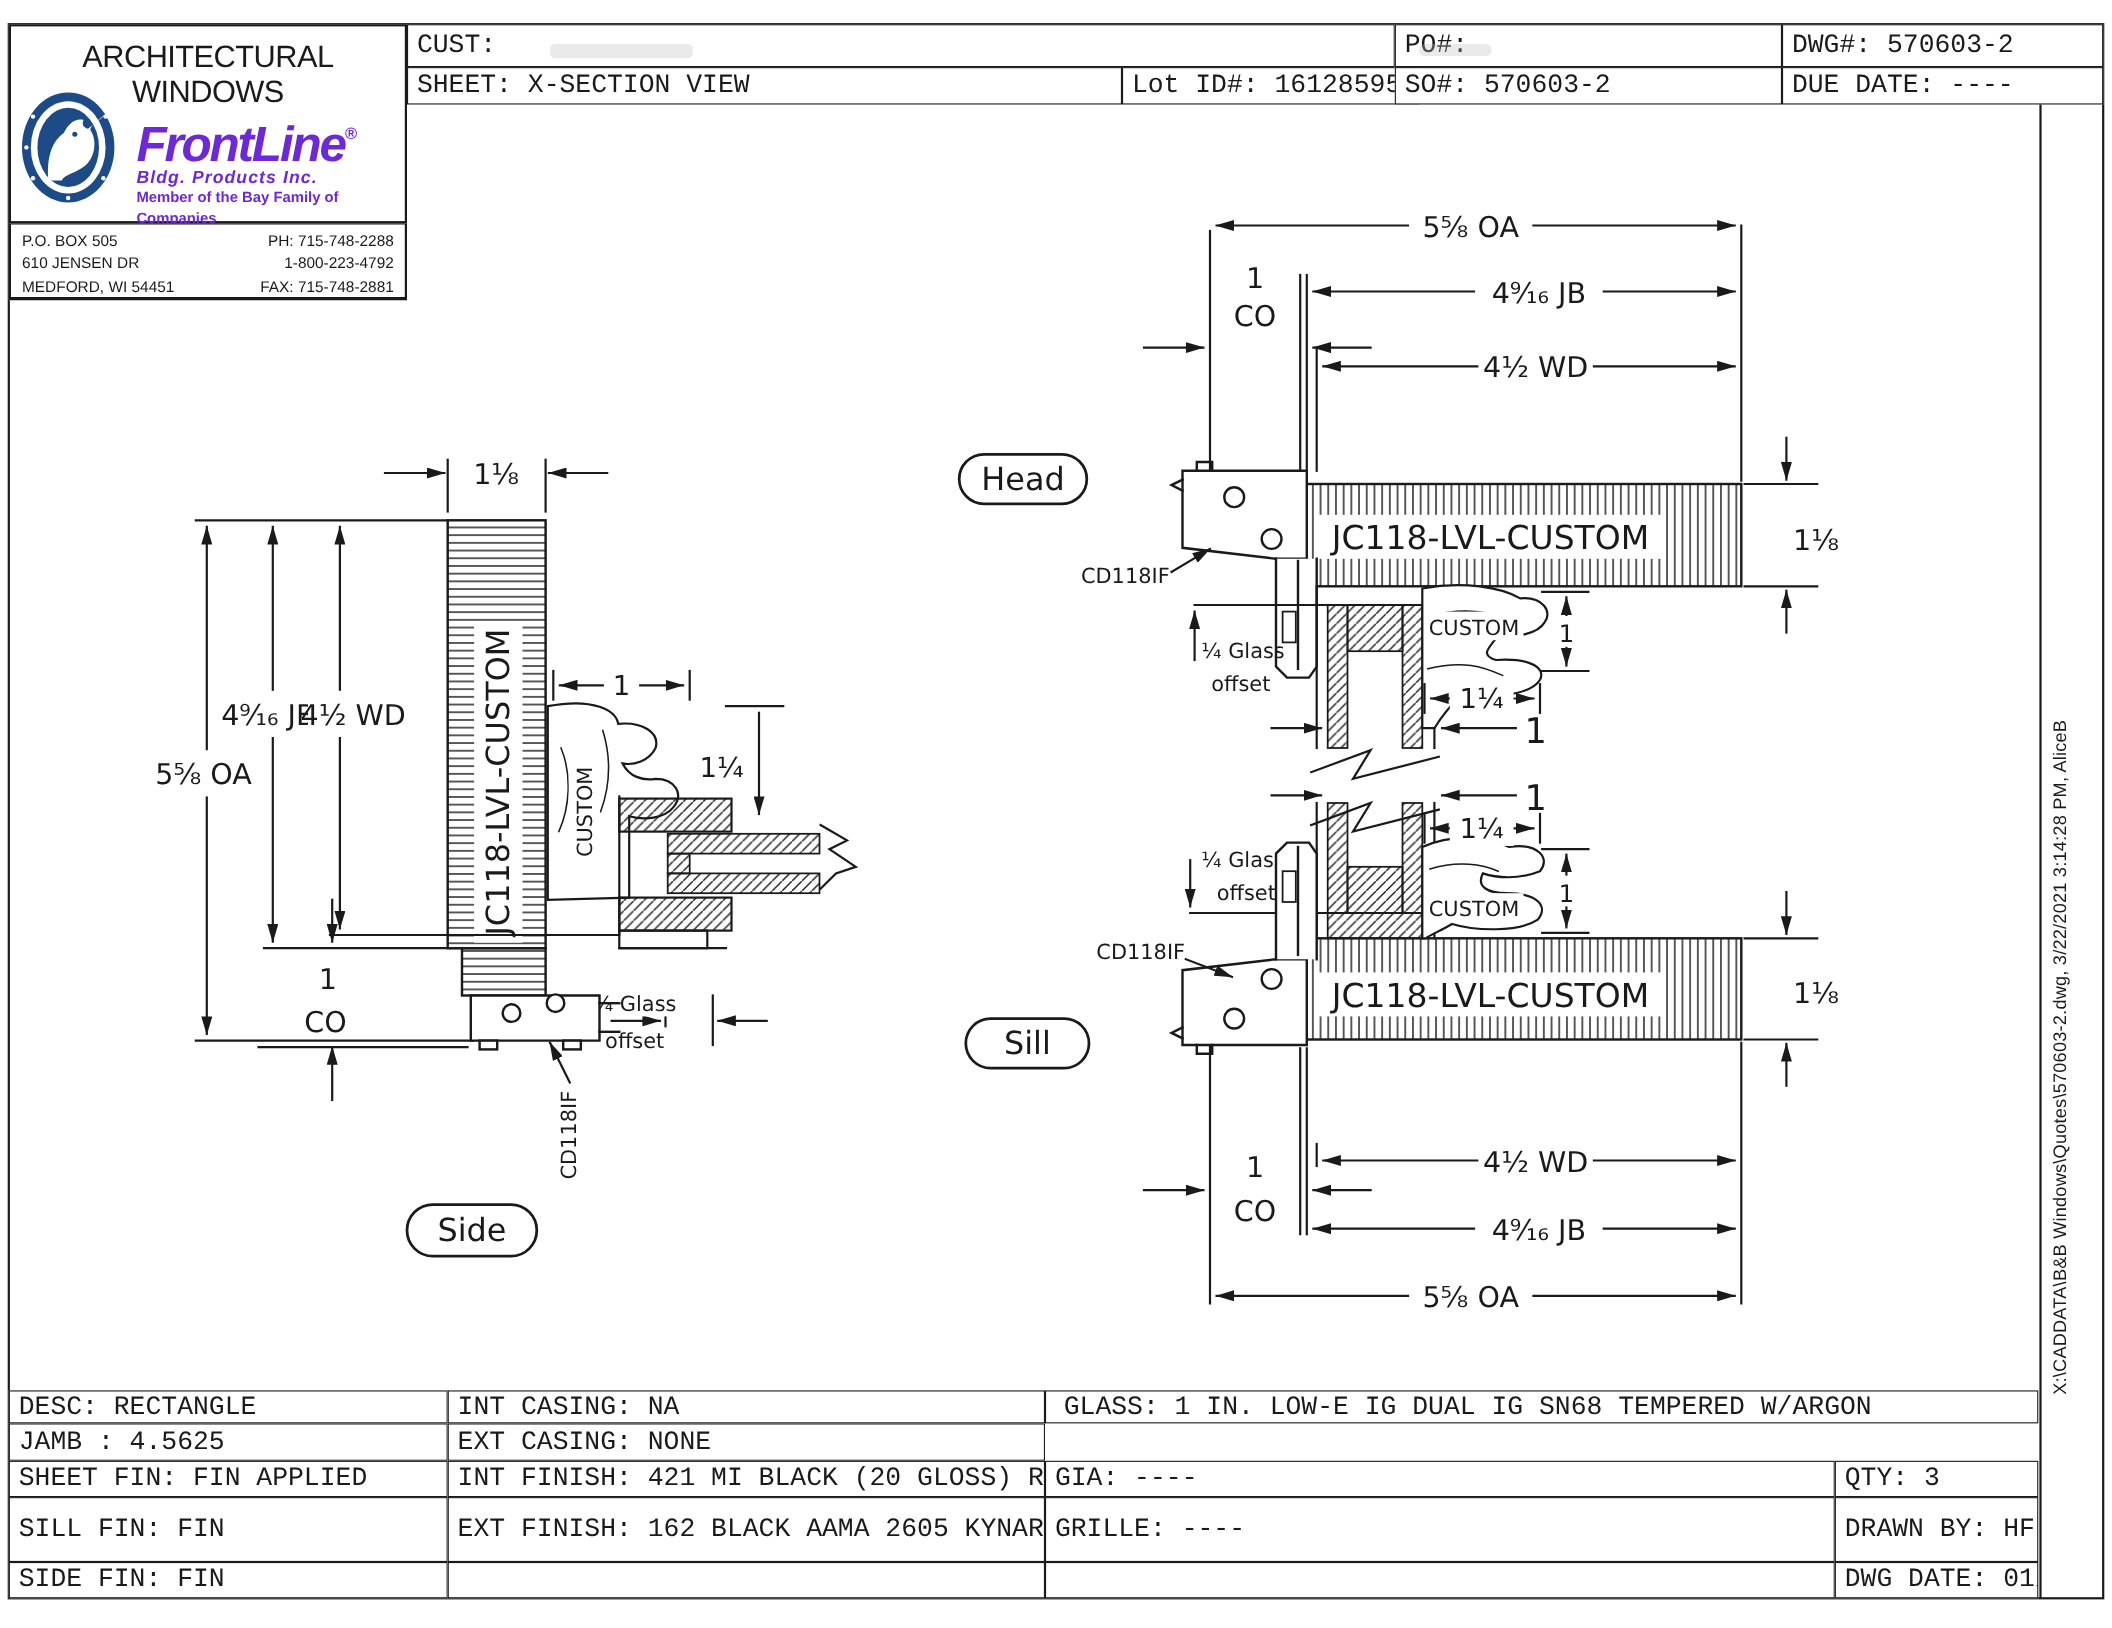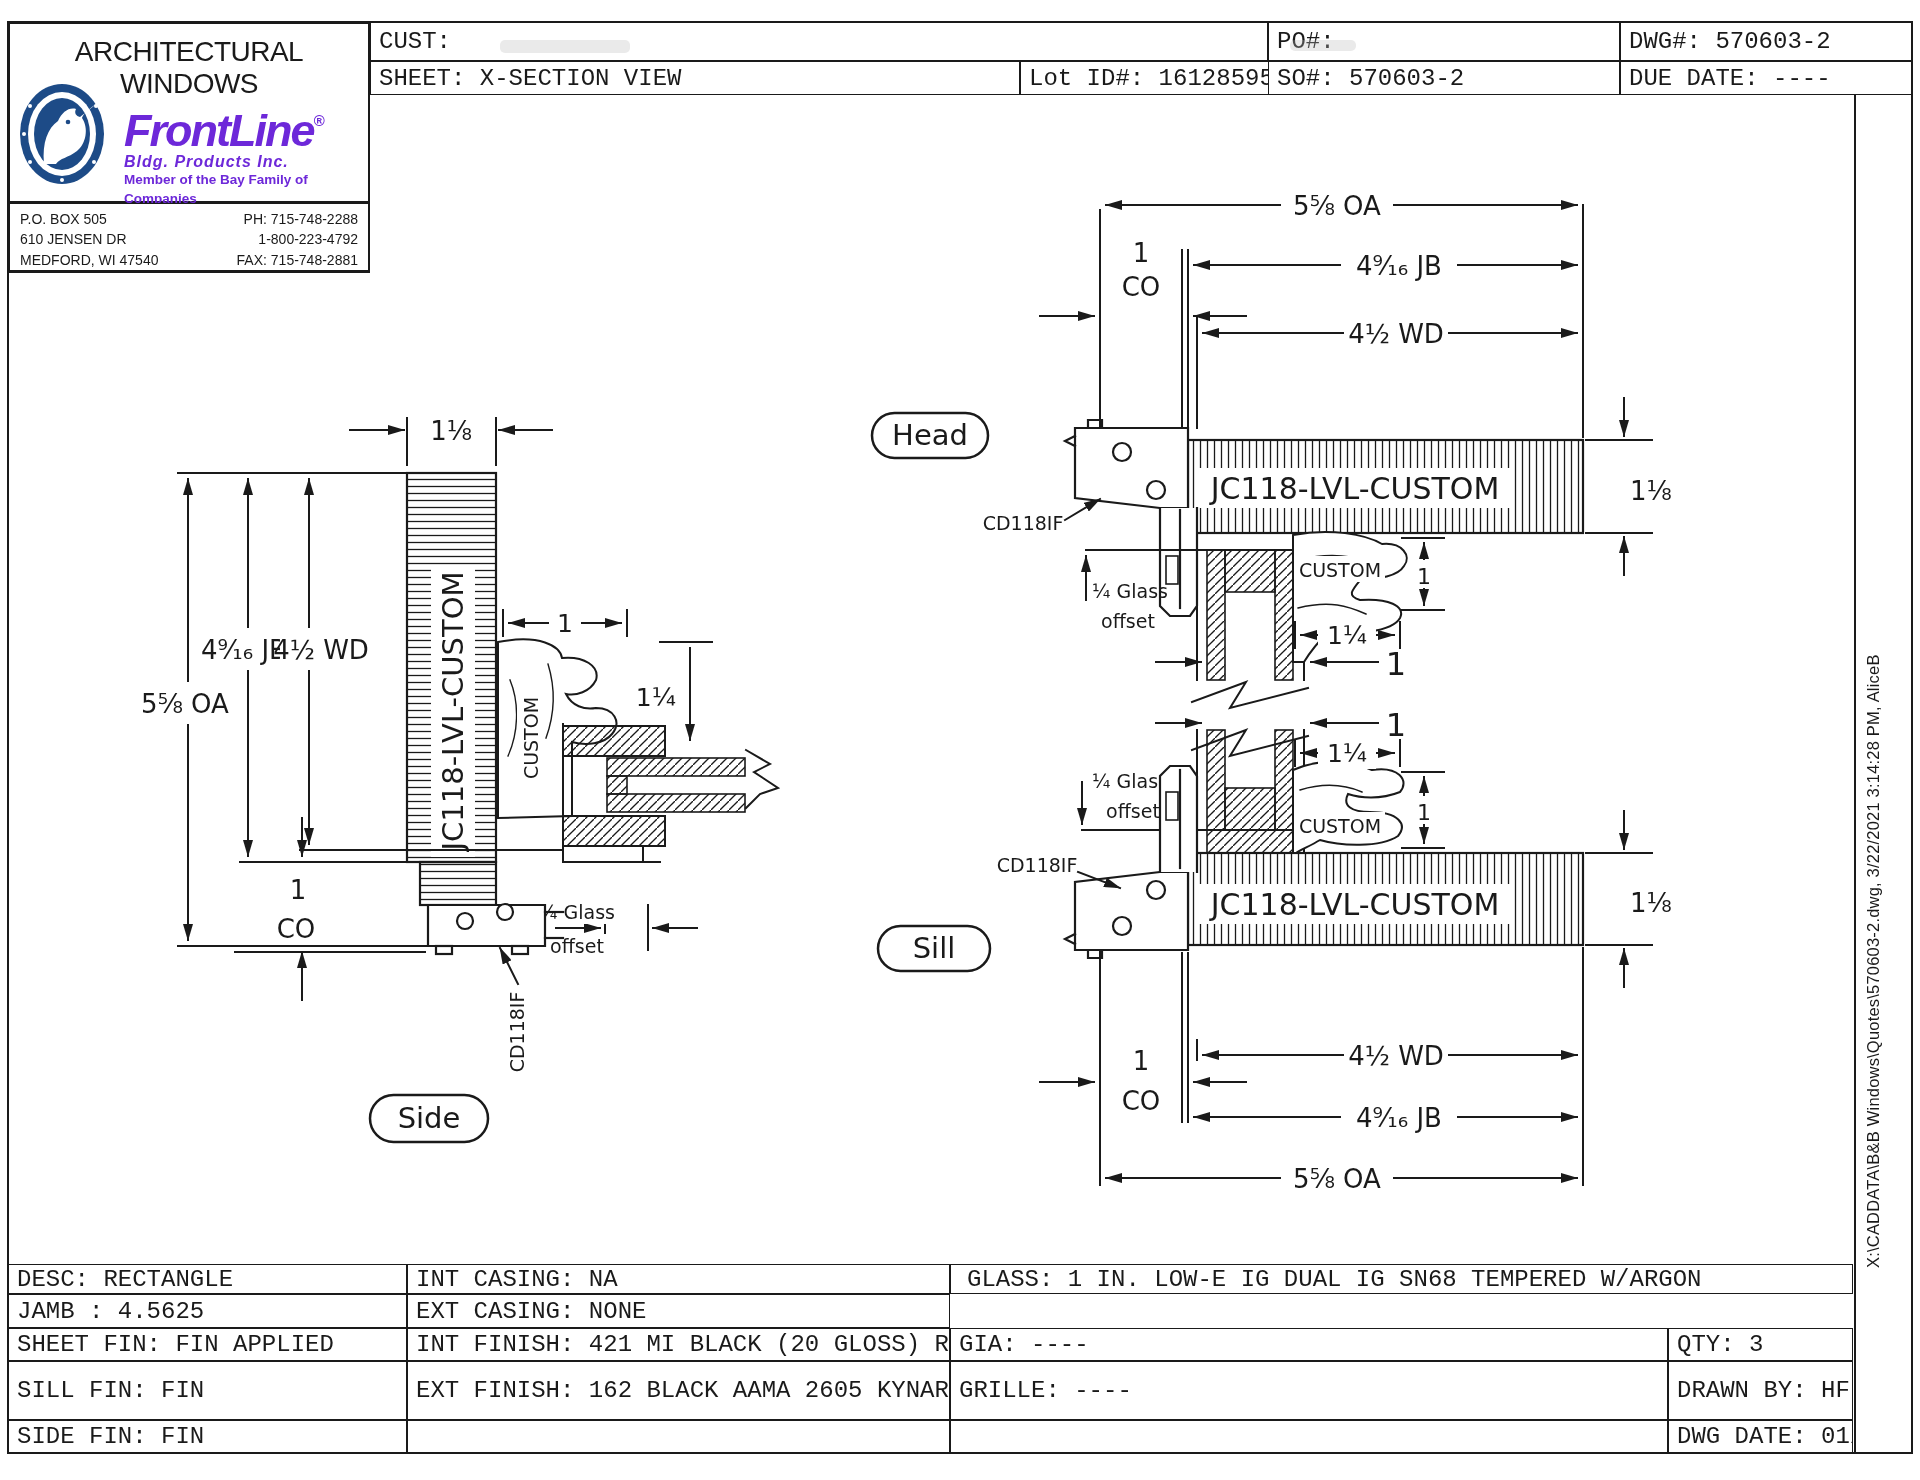--- a/index.html
+++ b/index.html
@@ -391,21 +391,21 @@
         <div class="brand-sub">Bldg. Products Inc.</div>
         <div class="brand-tag">Member of the Bay Family of Companies</div>
       </div>
     </div>
   </div>
 
   <div class="addr-box">
     <div class="addr-left">
       <div>P.O. BOX 505</div>
       <div>610 JENSEN DR</div>
-      <div>MEDFORD, WI 47540</div>
+      <div>MEDFORD, WI 54451</div>
     </div>
     <div class="addr-right">
       <div>PH: 715-748-2288</div>
       <div>1-800-223-4792</div>
       <div>FAX: 715-748-2881</div>
     </div>
   </div>
 
   <div class="cell" style="left:370px;top:22px;width:898px;height:39px;">CUST:</div>
   <div class="cell" style="left:1268px;top:22px;width:352px;height:39px;">PO#:</div>

